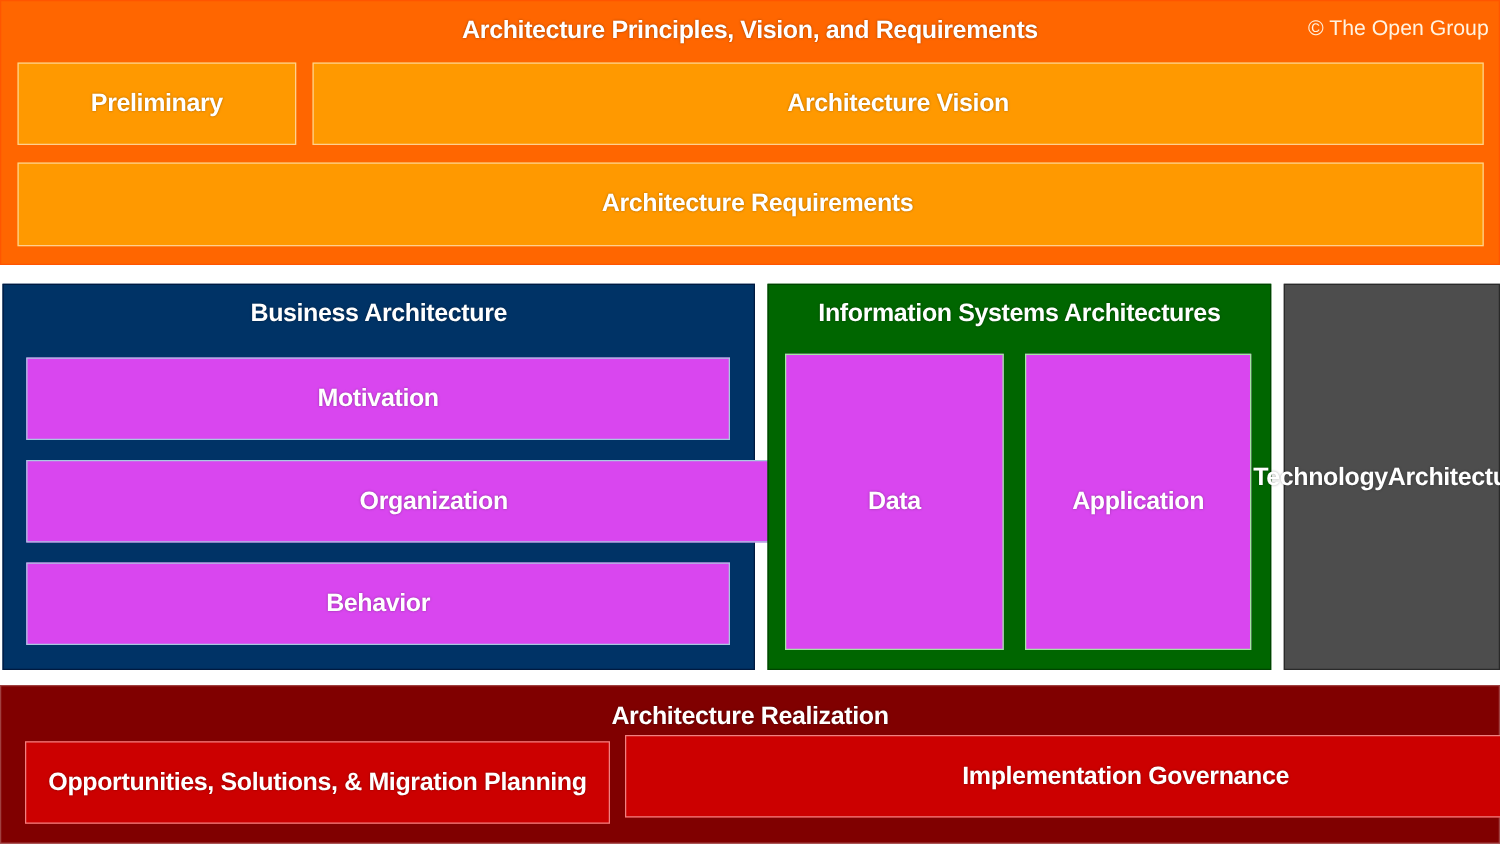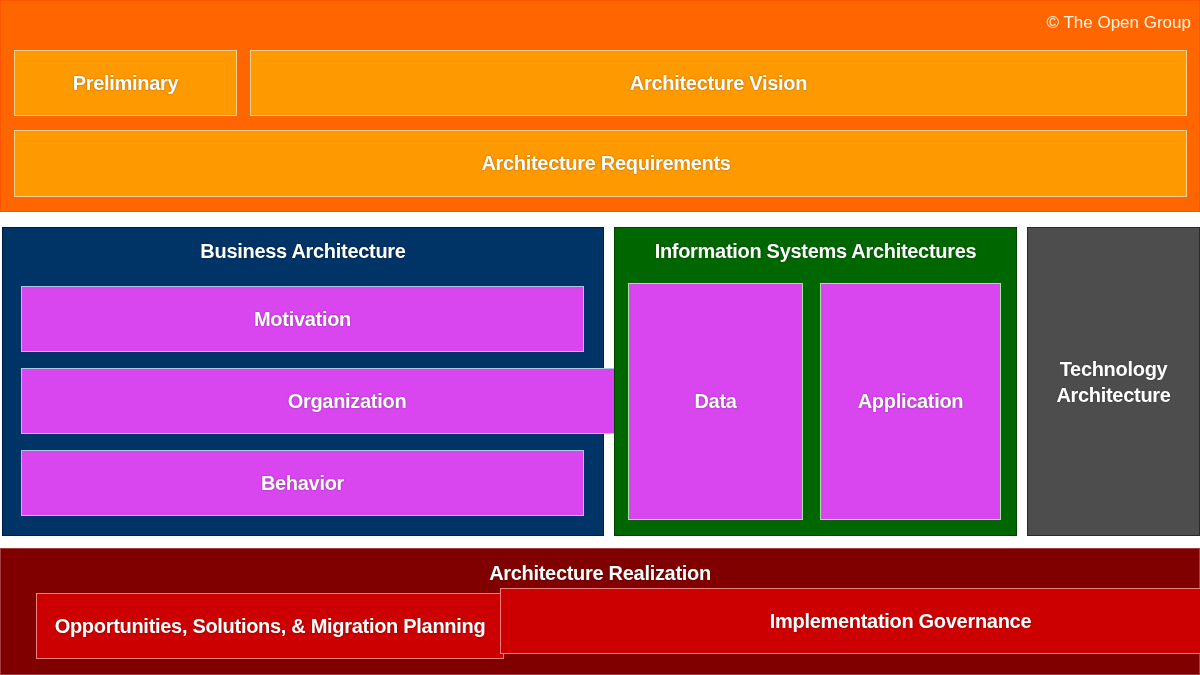--- a/index.html
+++ b/index.html
@@ -18,20 +18,21 @@
   .green-outer { left:614px; top:227px; width:403px; height:309px; background:#006600; border:1px solid #004400; }
   .green-box { background:#d946ef; border:1.5px solid #a0e8a0; font-size:20px; }
   .gray-outer { left:1027px; top:227px; width:173px; height:309px; background:#4d4d4d; border:1px solid #2a2a2a; font-size:20px; line-height:26px; }
   .red-outer { left:0; top:548px; width:1200px; height:127px; background:#800000; border:1px solid #a04040; }
   .red-box { background:#cc0000; border:1.5px solid #f08080; font-size:20px; }
 </style>
 </head>
 <body>
 
 <div class="abs orange-outer">
+  <div class="panel-title" style="top:12px;">Architecture Principles, Vision, and Requirements</div>
   <div class="abs copyright">© The Open Group</div>
 </div>
 <div class="abs orange-box txt" style="left:14px; top:50px; width:223px; height:66px;">
   <span>Preliminary</span>
 </div>
 <div class="abs orange-box txt" style="left:250px; top:50px; width:937px; height:66px;">
   <span>Architecture Vision</span>
 </div>
 <div class="abs orange-box txt" style="left:14px; top:130px; width:1173px; height:67px;padding-left:11px;">
   <span>Architecture Requirements</span>
@@ -53,26 +54,26 @@
 <div class="abs green-outer">
   <div class="panel-title" style="top:12px;">Information Systems Architectures</div>
 </div>
 <div class="abs green-box txt" style="left:628px; top:283px; width:175px; height:237px;">
   <span>Data</span>
 </div>
 <div class="abs green-box txt" style="left:820px; top:283px; width:181px; height:237px;">
   <span>Application</span>
 </div>
 
-<div class="abs gray-outer txt" style="flex-direction:column;">
+<div class="abs gray-outer txt" style="flex-direction:row;">
   <span>Technology</span>
   <span>Architecture</span>
 </div>
 
 <div class="abs red-outer">
   <div class="panel-title" style="top:13px;">Architecture Realization</div>
 </div>
-<div class="abs red-box txt" style="left:20px; top:593px; width:468px; height:66px;margin-left:16px;">
+<div class="abs red-box txt" style="left:20px; top:593px; width:468px; height:66px;">
   <span>Opportunities, Solutions, &amp; Migration Planning</span>
 </div>
 <div class="abs red-box txt" style="left:500px; top:588px; width:801px; height:66px;">
   <span>Implementation Governance</span>
 </div>
 
 </body></html>

